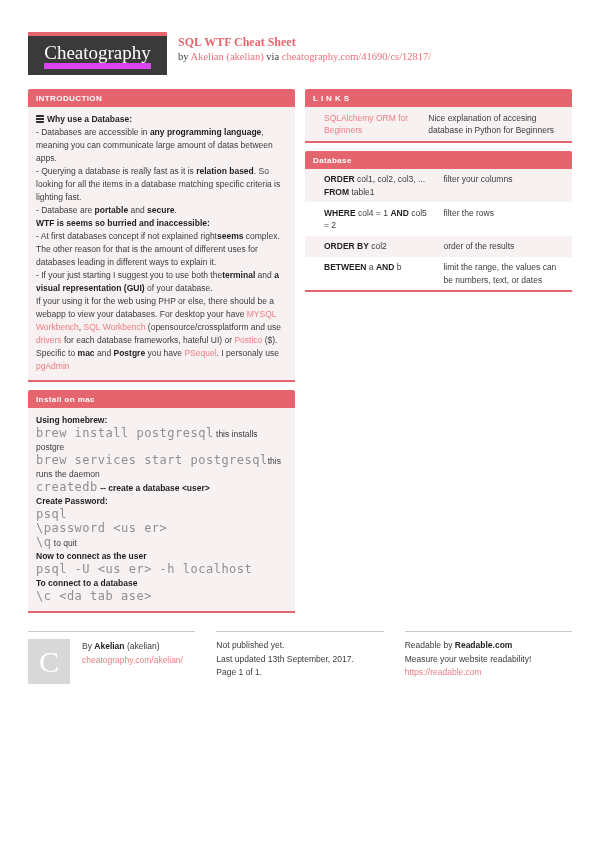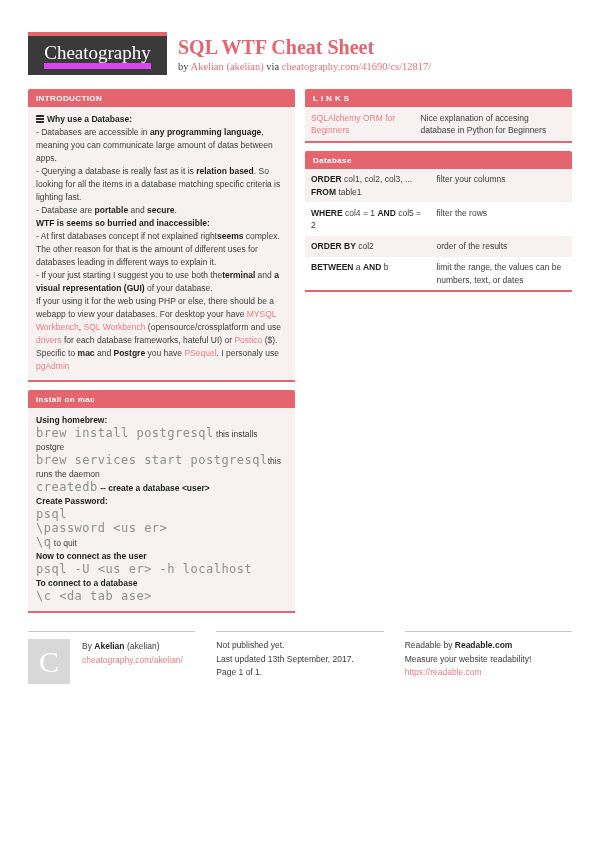--- a/index.html
+++ b/index.html
@@ -7,21 +7,21 @@
   body { height:849px; overflow:hidden; }
   .sheet { width:544px; margin:0 auto; padding-top:32px; }
 
   
   .hdr { display:flex; align-items:flex-start; }
   .logo { width:139px; height:43px; background:#3a3a3a; border-top:4px solid #e4656d;
           display:flex; align-items:center; justify-content:center; }
   .logo-text { color:#ffffff; font-family:"Liberation Serif", serif; font-size:19px;
                border-bottom:6px solid #d946ef; padding-bottom:1px; line-height:1; }
   .hdr-right { margin-left:11px; padding-top:3px; }
-  .sheet-title { color:#e4656d; font-family:"Liberation Serif", serif; font-weight:bold; font-size:20px; line-height:1.2; }
+  .sheet-title { color:#e4656d; font-family:"Liberation Serif", serif; font-weight:bold; font-size:12px; line-height:1.2; }
   .byline { font-family:"Liberation Serif", serif; font-size:10.5px; color:#3c3c3c; margin-top:2px; }
   .byline .red { color:#e8727a; }
 
   
   .columns { display:flex; gap:10px; margin-top:14px; align-items:flex-start; }
   .col { width:267px; }
 
   .panel { margin-bottom:8px; border-bottom:2px solid #e4656d; }
   .panel-header { background:#e4656d; color:#ffffff; font-size:8px; font-weight:bold;
                   padding:5px 8px 4px; border-radius:2px 2px 0 0; letter-spacing:.4px; }
@@ -34,21 +34,21 @@
   .rt-c { font-family:"DejaVu Sans Mono", monospace; font-size:12px; color:#8f8f8f; letter-spacing:.5px; }
   .rt-i { display:inline-block; width:8px; height:8px; margin-right:3px; vertical-align:-1px;
           background:repeating-linear-gradient(to bottom, #2b2b2b 0 2px, #f8f1f1 2px 3px);
           border-radius:1px; }
 
   
   .trow { display:flex; }
   .trow:nth-child(odd) { background:#f8f1f1; }
   .trow:nth-child(even) { background:#ffffff; }
   .cell { padding:4.5px 6px 4px; font-size:8.5px; line-height:12.5px; color:#3b3b3b; }
-  .cell-l { width:47%; }
+  .cell-l { width:47%;margin-left:13px; }
   .cell-r { width:53%; }
   .links-table .cell-l { width:41%; }
   .links-table .cell-r { width:59%; }
 
   
   .footer { display:flex; gap:21px; margin-top:10px; }
   .fcol { flex:1; border-top:1px solid #c9c9c9; padding-top:7px;
           font-size:8.5px; line-height:13.5px; color:#3b3b3b; }
   .fcol .red { color:#ed7d84; }
   .fcol .b { font-weight:bold; color:#1f1f1f; }

